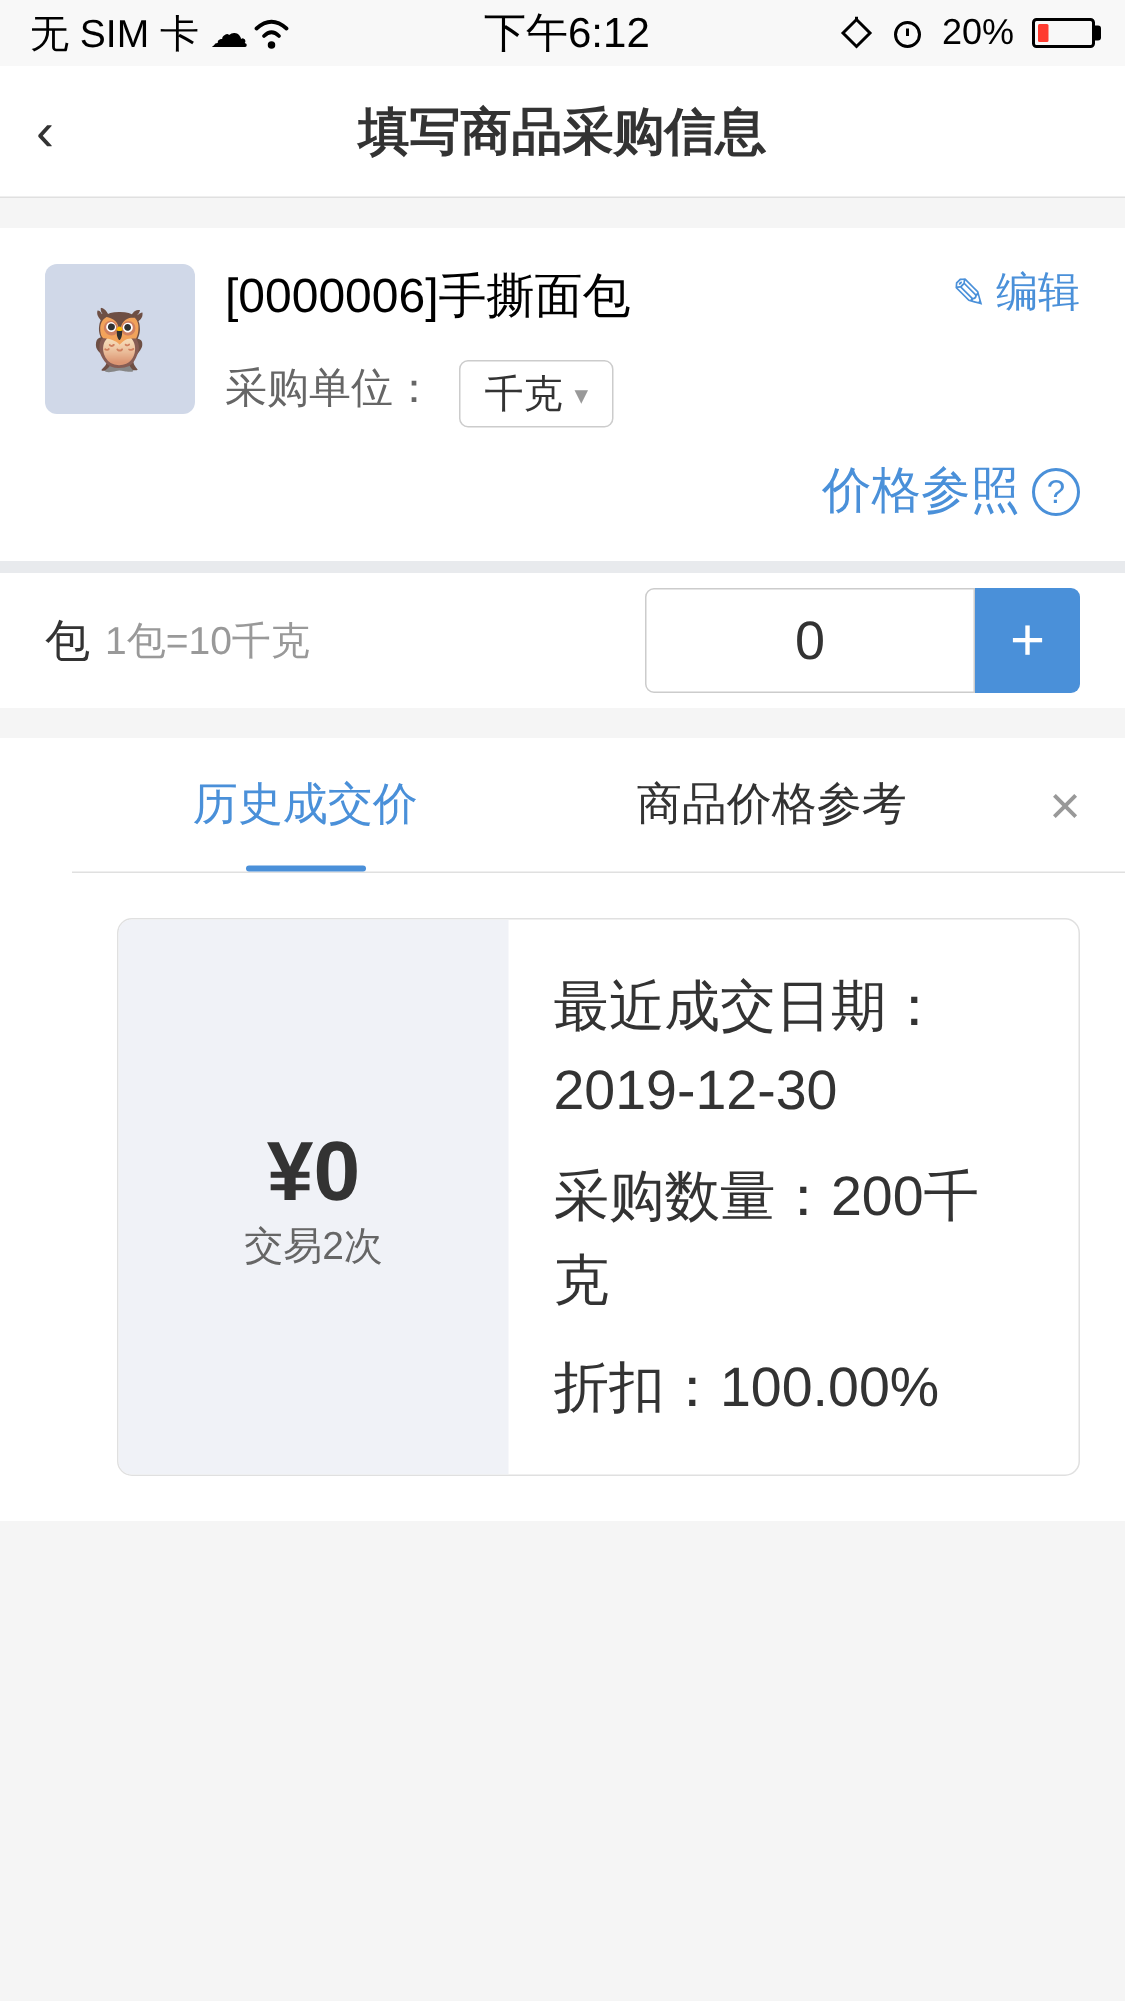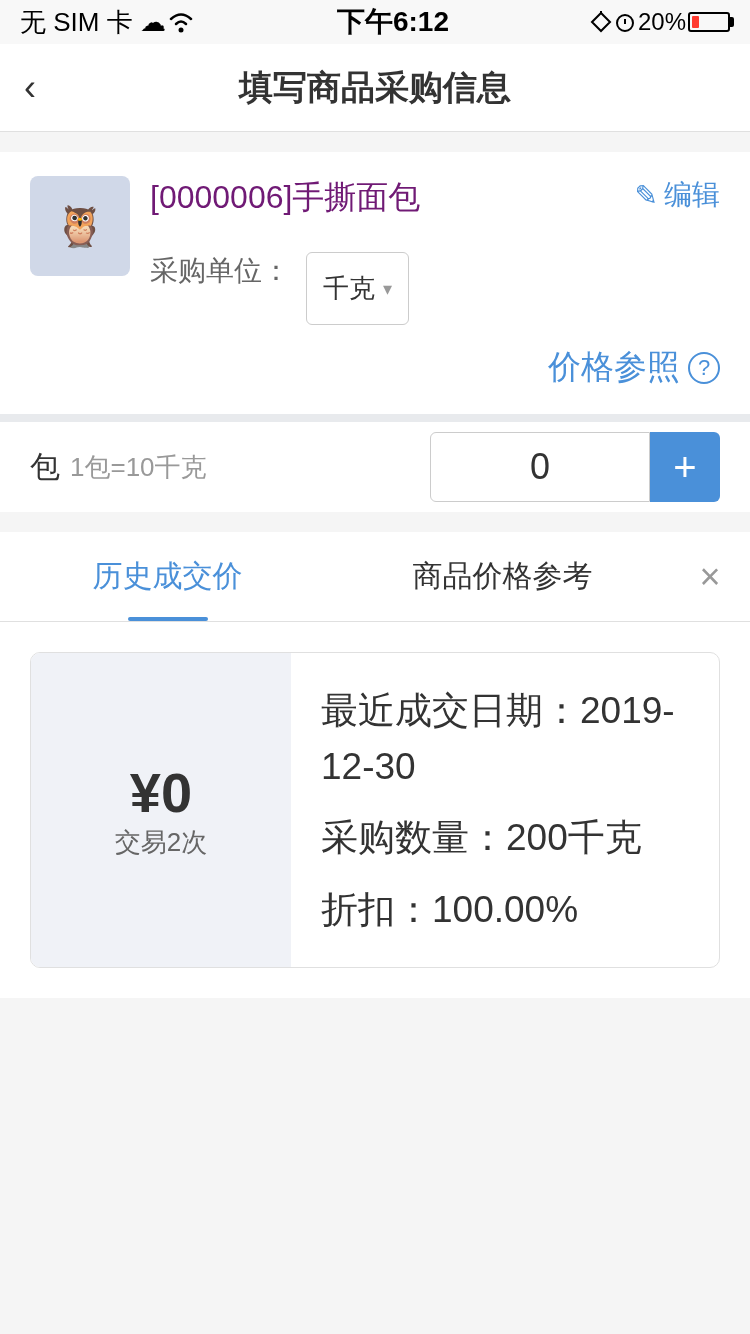--- a/index.html
+++ b/index.html
@@ -25,26 +25,26 @@
     }
     .status-left {
       display: flex;
       align-items: center;
       font-size: 26px;
       color: #000;
     }
     .status-center {
       font-size: 28px;
       color: #000;
-      font-weight: 700;
+      font-weight: 400;
     }
     .status-right {
       display: flex;
       align-items: center;
-      gap: 2px;
+      gap: 12px;
       font-size: 24px;
       color: #000;
     }
     .battery-icon {
       width: 42px;
       height: 20px;
       border: 2px solid #000;
       border-radius: 3px;
       position: relative;
       display: inline-flex;
@@ -122,36 +122,36 @@
     }
     .owl-icon {
       font-size: 40px;
       color: #7a8aa0;
     }
     .product-info {
       flex: 1;
     }
     .product-name {
       font-size: 32px;
-      color: #701a75;
+      color: #000000;
       font-weight: 500;
-      margin-bottom: 32px;
+      margin-bottom: 20px;
     }
     .purchase-unit-row {
       display: flex;
       gap: 16px;
     }
     .purchase-unit-label {
       font-size: 28px;
       color: #666;
     }
     .unit-select {
       border: 1px solid #ccc;
       border-radius: 6px;
-      padding: 18px 16px;
+      padding: 4px 16px;
       font-size: 26px;
       color: #333;
       background: #fff;
       display: flex;
       align-items: center;
       gap: 8px;
     }
     .unit-chevron {
       font-size: 18px;
       color: #999;
@@ -239,20 +239,21 @@
       display: flex;
       align-items: center;
       justify-content: center;
       cursor: pointer;
     }
 
     
     .tab-panel {
       background: #fff;
       margin-top: 20px;
+      padding-left: 48px;
     }
     .tab-header {
       display: flex;
       align-items: center;
       height: 90px;
       border-bottom: 1px solid #e0e0e0;
       position: relative;
     }
     .tab-item {
       flex: 1;

